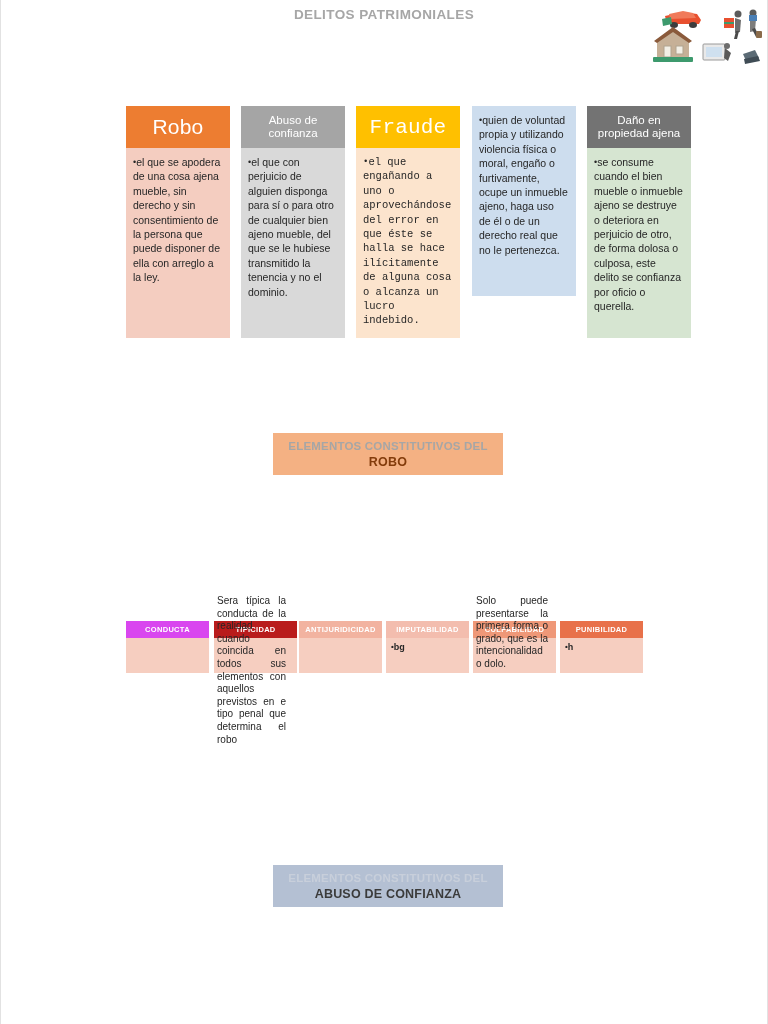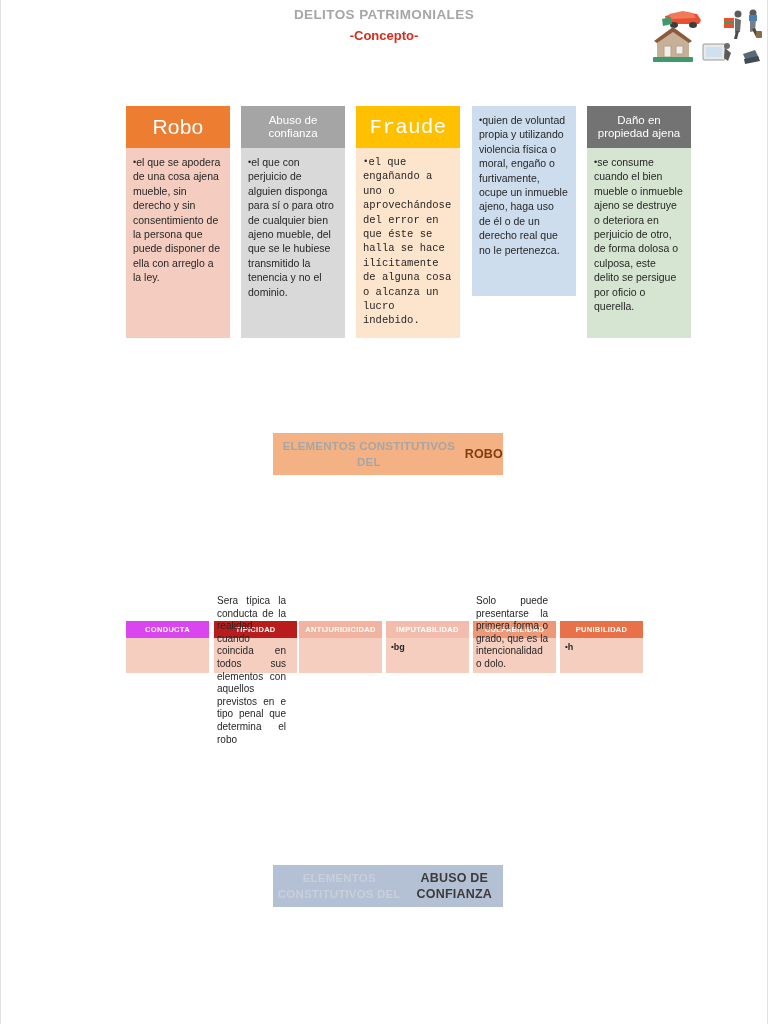--- a/index.html
+++ b/index.html
@@ -82,20 +82,21 @@
     color: #262626;
   }
   .col-body .bullet { font-size: 9px; vertical-align: top; }
 
   
   .banner {
     position: absolute;
     width: 230px;
     height: 42px;
     display: flex;
+    flex-direction: column;
     align-items: center;
     justify-content: center;
     text-align: center;
   }
   .banner-l1 {
     font-size: 11.5px;
     font-weight: bold;
     letter-spacing: .2px;
     line-height: 16px;
   }
@@ -141,21 +142,20 @@
     color: #262626;
     text-align: justify;
     text-justify: inter-word;
   }
 </style>
 </head>
 <body>
 
 <div class="title-block">
   <div class="title-main" style="color: rgb(166, 166, 166);">DELITOS PATRIMONIALES</div>
-  <div class="title-sub" style="color: rgb(217, 43, 28);">-Concepto-</div>
 </div>
 
 <div class="clipart">
   <svg width="120" height="68" viewBox="0 0 120 68" xmlns="http://www.w3.org/2000/svg">
 
     <g>
       <path d="M20 14 L38 10 L52 12 L56 18 L54 22 L22 22 Z" fill="#e8502f"></path>
       <path d="M24 12 L38 9 L48 11 L51 16 L25 17 Z" fill="#f07a5a"></path>
       <ellipse cx="29" cy="23" rx="4" ry="3" fill="#3d3d3d"></ellipse>
       <ellipse cx="48" cy="23" rx="4" ry="3" fill="#3d3d3d"></ellipse>
@@ -214,21 +214,21 @@
   <div class="col-head big" style="background: rgb(255, 192, 0);">Fraude</div>
   <div class="col-body" style="background: rgb(252, 228, 205);"><span class="bullet">•</span><span>el que engañando a uno o aprovechándose del error en que éste se halla se hace ilícitamente de alguna cosa o alcanza un lucro indebido.</span></div>
 </div>
 
 <div class="col" id="col-3" style="left:472px;">
   <div class="col-body" style="background: rgb(205, 221, 238);"><span class="bullet">•</span><span>quien de voluntad propia y utilizando violencia física o moral, engaño o furtivamente, ocupe un inmueble ajeno, haga uso de él o de un derecho real que no le pertenezca.</span></div>
 </div>
 
 <div class="col" id="col-4" style="left:587px;">
   <div class="col-head small" style="background: #737373;">Daño en propiedad ajena</div>
-  <div class="col-body" style="background: rgb(214, 229, 209);"><span class="bullet">•</span><span>se consume cuando el bien mueble o inmueble ajeno se destruye o deteriora en perjuicio de otro, de forma dolosa o culposa, este delito se persigue por oficio o querella.</span></div>
+  <div class="col-body" style="background: rgb(214, 229, 209);"><span class="bullet">•</span><span>se consume cuando el bien mueble o inmueble ajeno se destruye o deteriora en perjuicio de otro, de forma dolosa o culposa, este delito se confianza por oficio o querella.</span></div>
 </div>
 
 <div class="banner" id="banner-0" style="left: 273px; top: 433px; background: rgb(244, 177, 131);">
   <div class="banner-l1" style="color: rgb(166, 166, 166);">ELEMENTOS CONSTITUTIVOS DEL</div>
   <div class="banner-l2" style="color: rgb(131, 60, 11);">ROBO</div>
 </div>
 
 <div class="ebox" id="ebox-0" style="left:126px; top:621px;">
   <div class="ebox-head" style="background: #d946ef;">CONDUCTA</div>
   <div class="ebox-body" style="background: rgb(246, 206, 192);"></div>

